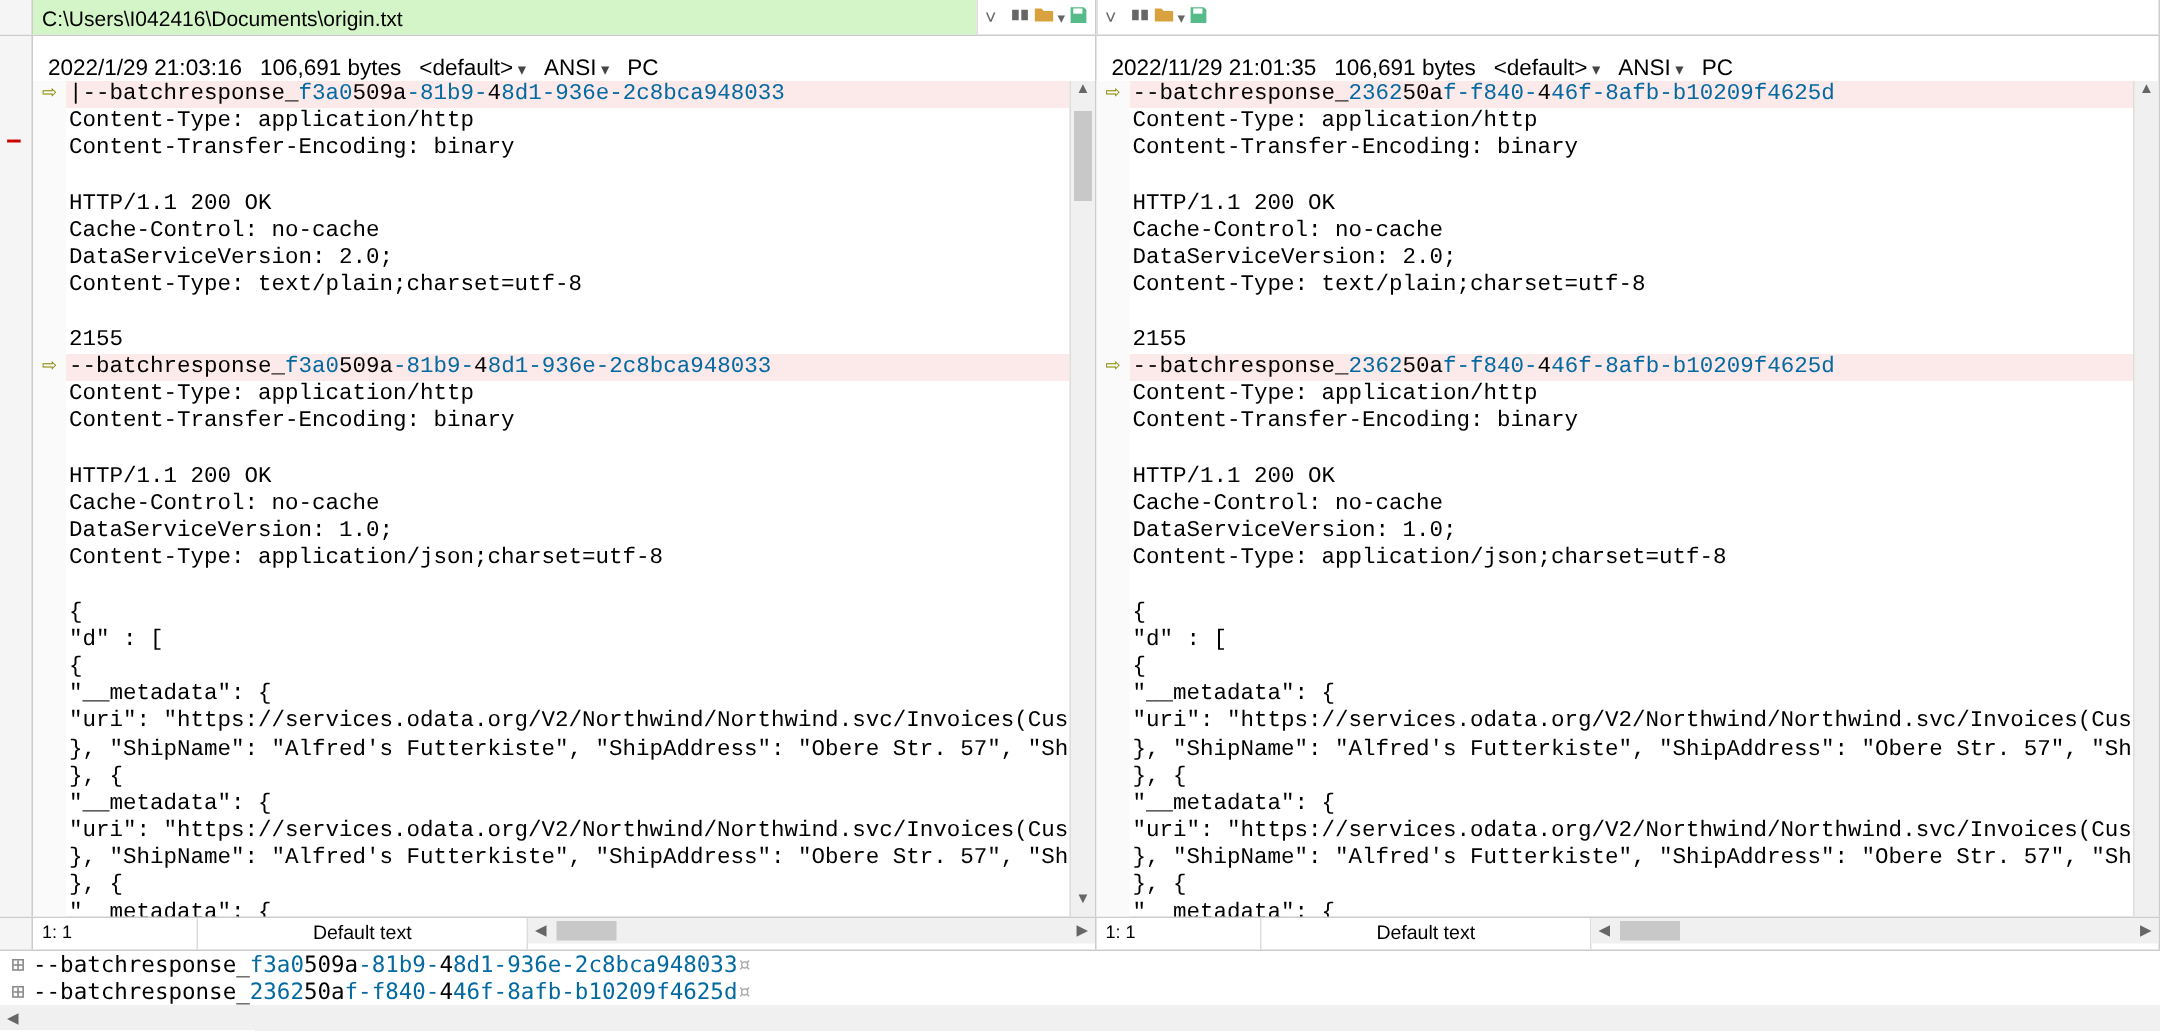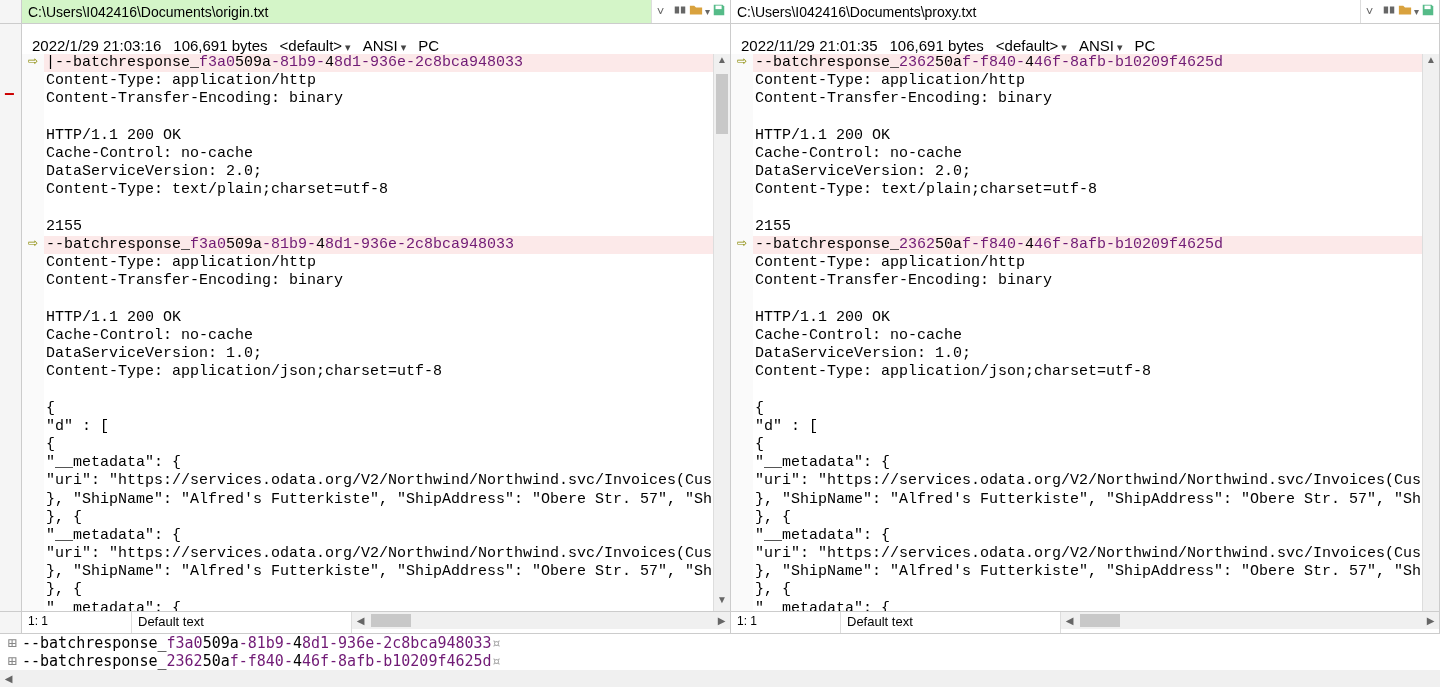--- a/index.html
+++ b/index.html
@@ -122,21 +122,21 @@
   flex: 1;
   overflow: hidden;
   font-family: Consolas, "Courier New", monospace;
   font-size: 15px;
   line-height: 18.2px;
   white-space: pre;
   position: relative;
 }
 .line { height: 18.2px; padding-left: 2px; }
 .line.highlight { background: #fce9e9; }
-.diff-red { color: #701a75; }
+.diff-red { color: #0369a1; }
 .scrollbar-v {
   width: 17px;
   background: #f0f0f0;
   border-left: 1px solid #ddd;
   position: relative;
 }
 .scrollbar-thumb-v {
   position: absolute;
   top: 20px;
   left: 2px;
@@ -157,20 +157,21 @@
 .status-pos {
   width: 110px;
   padding: 2px 6px;
   font-size: 12px;
   border-right: 1px solid #ddd;
 }
 .status-type {
   width: 220px;
   padding: 2px 6px;
   font-size: 13px;
+  text-align: center;
   border-right: 1px solid #ddd;
 }
 .scrollbar-h {
   flex: 1;
   height: 17px;
   background: #f0f0f0;
   position: relative;
   display: flex;
 }
 .sb-btn { width: 17px; height: 17px; display: flex; align-items: center; justify-content: center; color: #666; font-size: 10px; }
@@ -210,21 +211,20 @@
             <path class="icon-folder" d="M1 3h5l2 2h7v8H1z"></path>
           </svg></span>
       <span style="font-size:10px;color:#666">▾</span>
       <span><svg viewBox="0 0 16 16">
             <path fill="#5b8" d="M2 2h10l2 2v10H2z"></path>
             <rect fill="#fff" x="4" y="3" width="7" height="4"></rect>
           </svg></span>
     </div>
   </div>
   <div class="pane-header">
-    <div class="path-box">C:\Users\I042416\Documents\proxy.txt</div>
     <div class="path-dropdown">˅</div>
     <div class="toolbar-icons">
       <span><svg viewBox="0 0 16 16">
             <rect class="icon-diff" x="2" y="4" width="5" height="8"></rect>
             <rect class="icon-diff" x="9" y="4" width="5" height="8"></rect>
           </svg></span>
       <span><svg viewBox="0 0 16 16">
             <path class="icon-folder" d="M1 3h5l2 2h7v8H1z"></path>
           </svg></span>
       <span style="font-size:10px;color:#666">▾</span>

